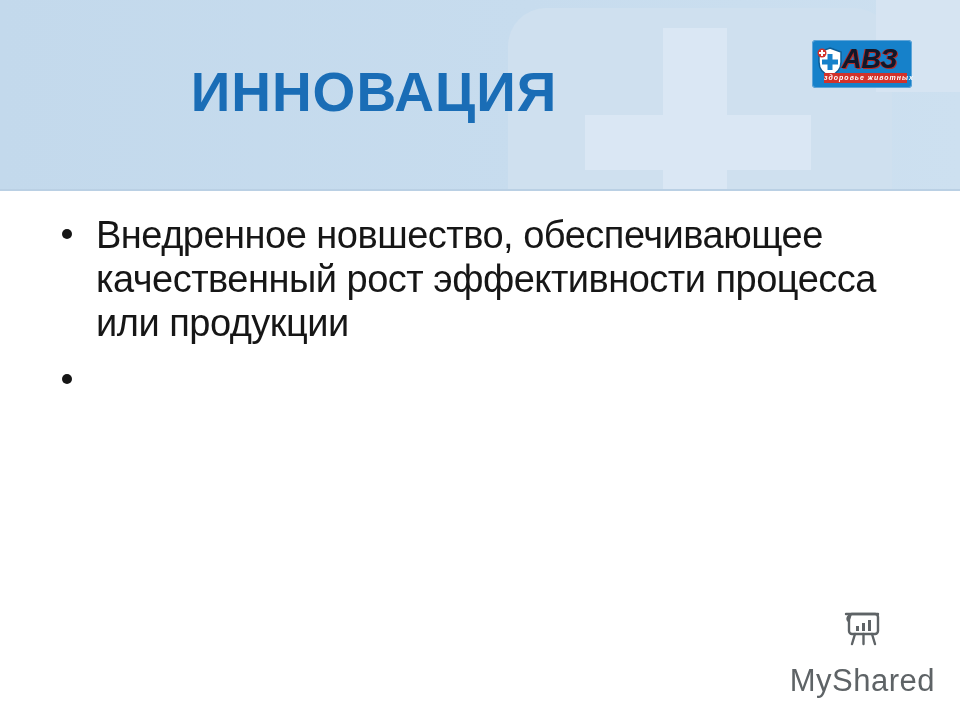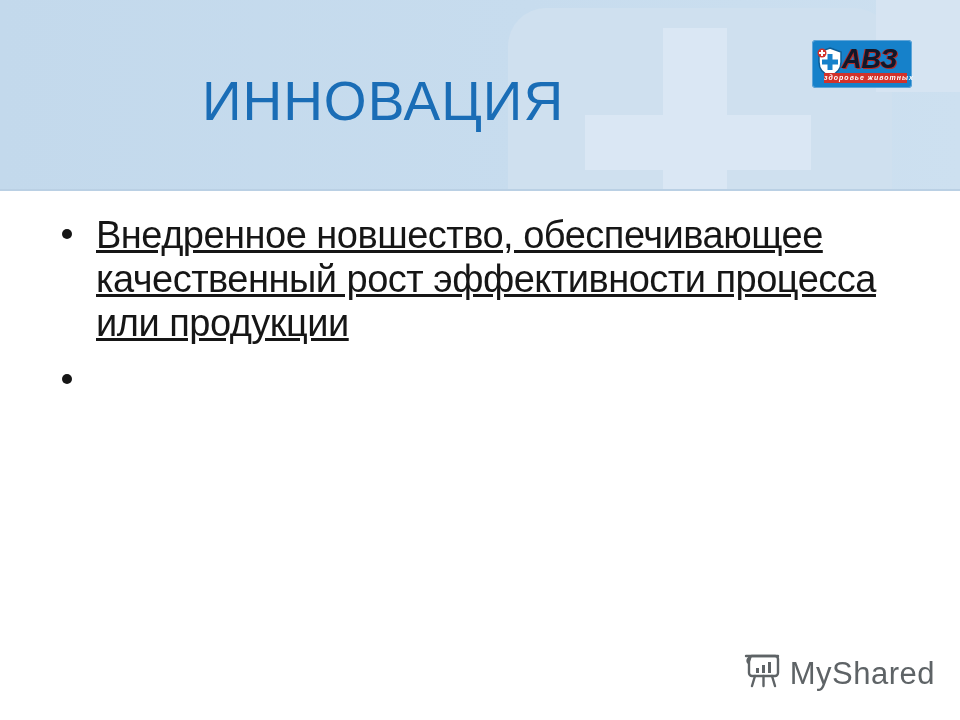--- a/index.html
+++ b/index.html
@@ -62,25 +62,25 @@
     width: 226px;
     height: 55px;
     background: #dae7f4;
   }
 
   .title {
     position: absolute;
     top: 56px;
     left: 0;
     width: 720px;
-    margin: 15px;
+    margin: 6px;
     text-align: center;
     font-size: 55px;
     line-height: 60px;
-    font-weight: normal;
+    font-weight: bold;
     letter-spacing: 1px;
     color: #1a6db6;
     padding-left: 8px;
   }
 
   
   .avz-logo {
     position: absolute;
     top: 40px;
     right: 48px;
@@ -140,21 +140,20 @@
     margin: 0;
     padding: 0;
   }
   .bullet-item {
     position: relative;
     padding-left: 36px;
     margin-bottom: 13px;
     font-size: 38px;
     line-height: 44px;
     color: #161616;
-    text-decoration: underline;
   }
   .bullet-marker {
     position: absolute;
     left: 2px;
     top: 16px;
     width: 10px;
     height: 10px;
     border-radius: 50%;
     background: #161616;
   }
@@ -165,20 +164,21 @@
 
   
   .watermark {
     position: absolute;
     right: 25px;
     bottom: 22px;
     display: flex;
     align-items: center;
     gap: 8px;
     color: #5e6366;
+    flex-direction: column;
   }
   .watermark-label {
     font-size: 31px;
     line-height: 34px;
     color: #5e6366;
     letter-spacing: 0.5px;
   }
 </style>
 </head>
 <body>

